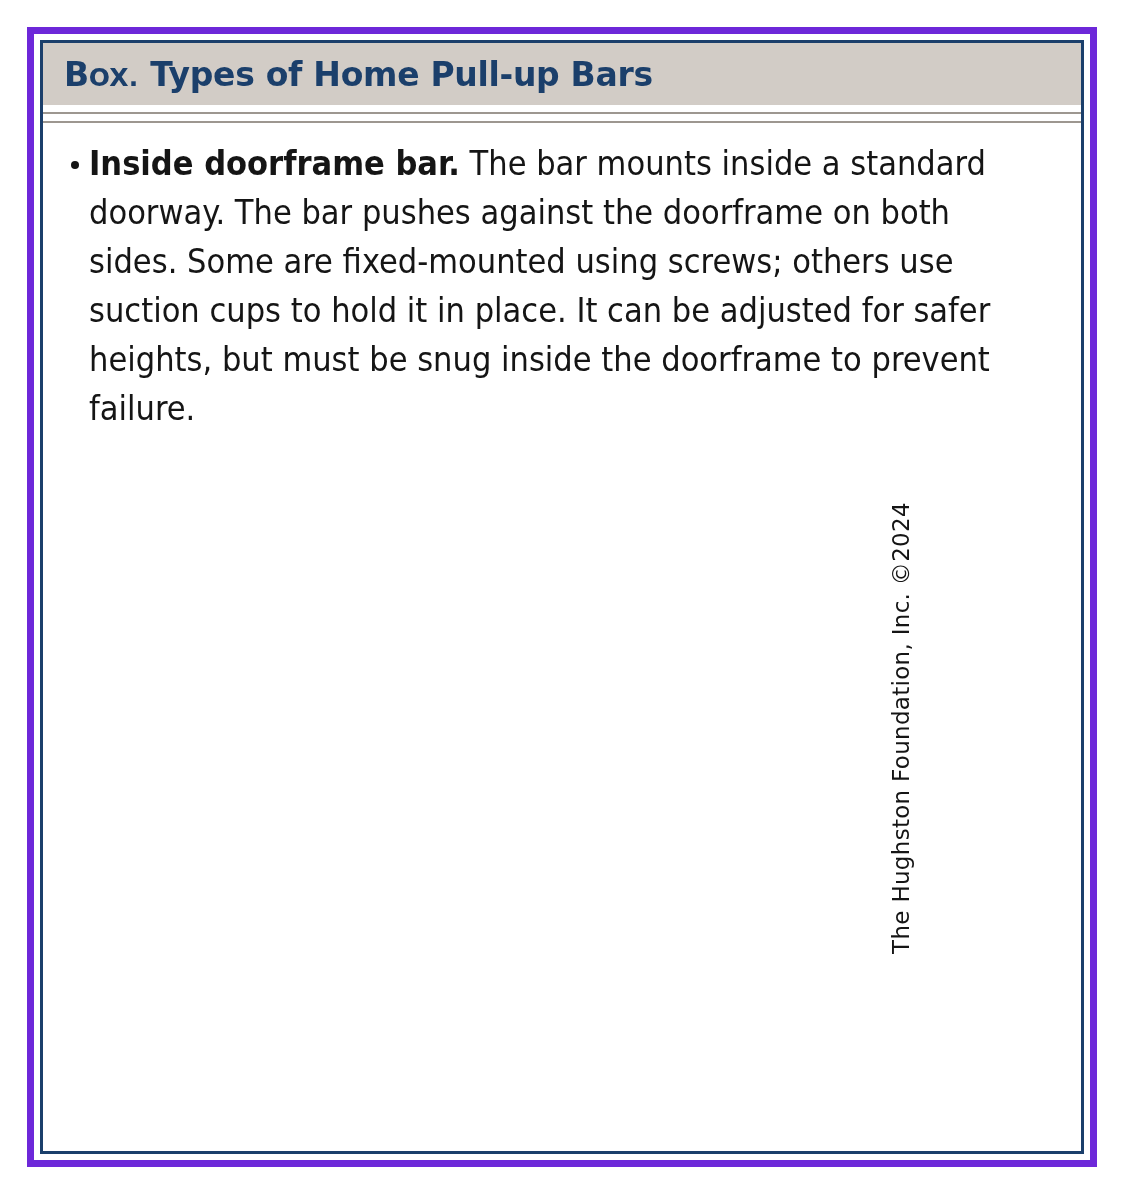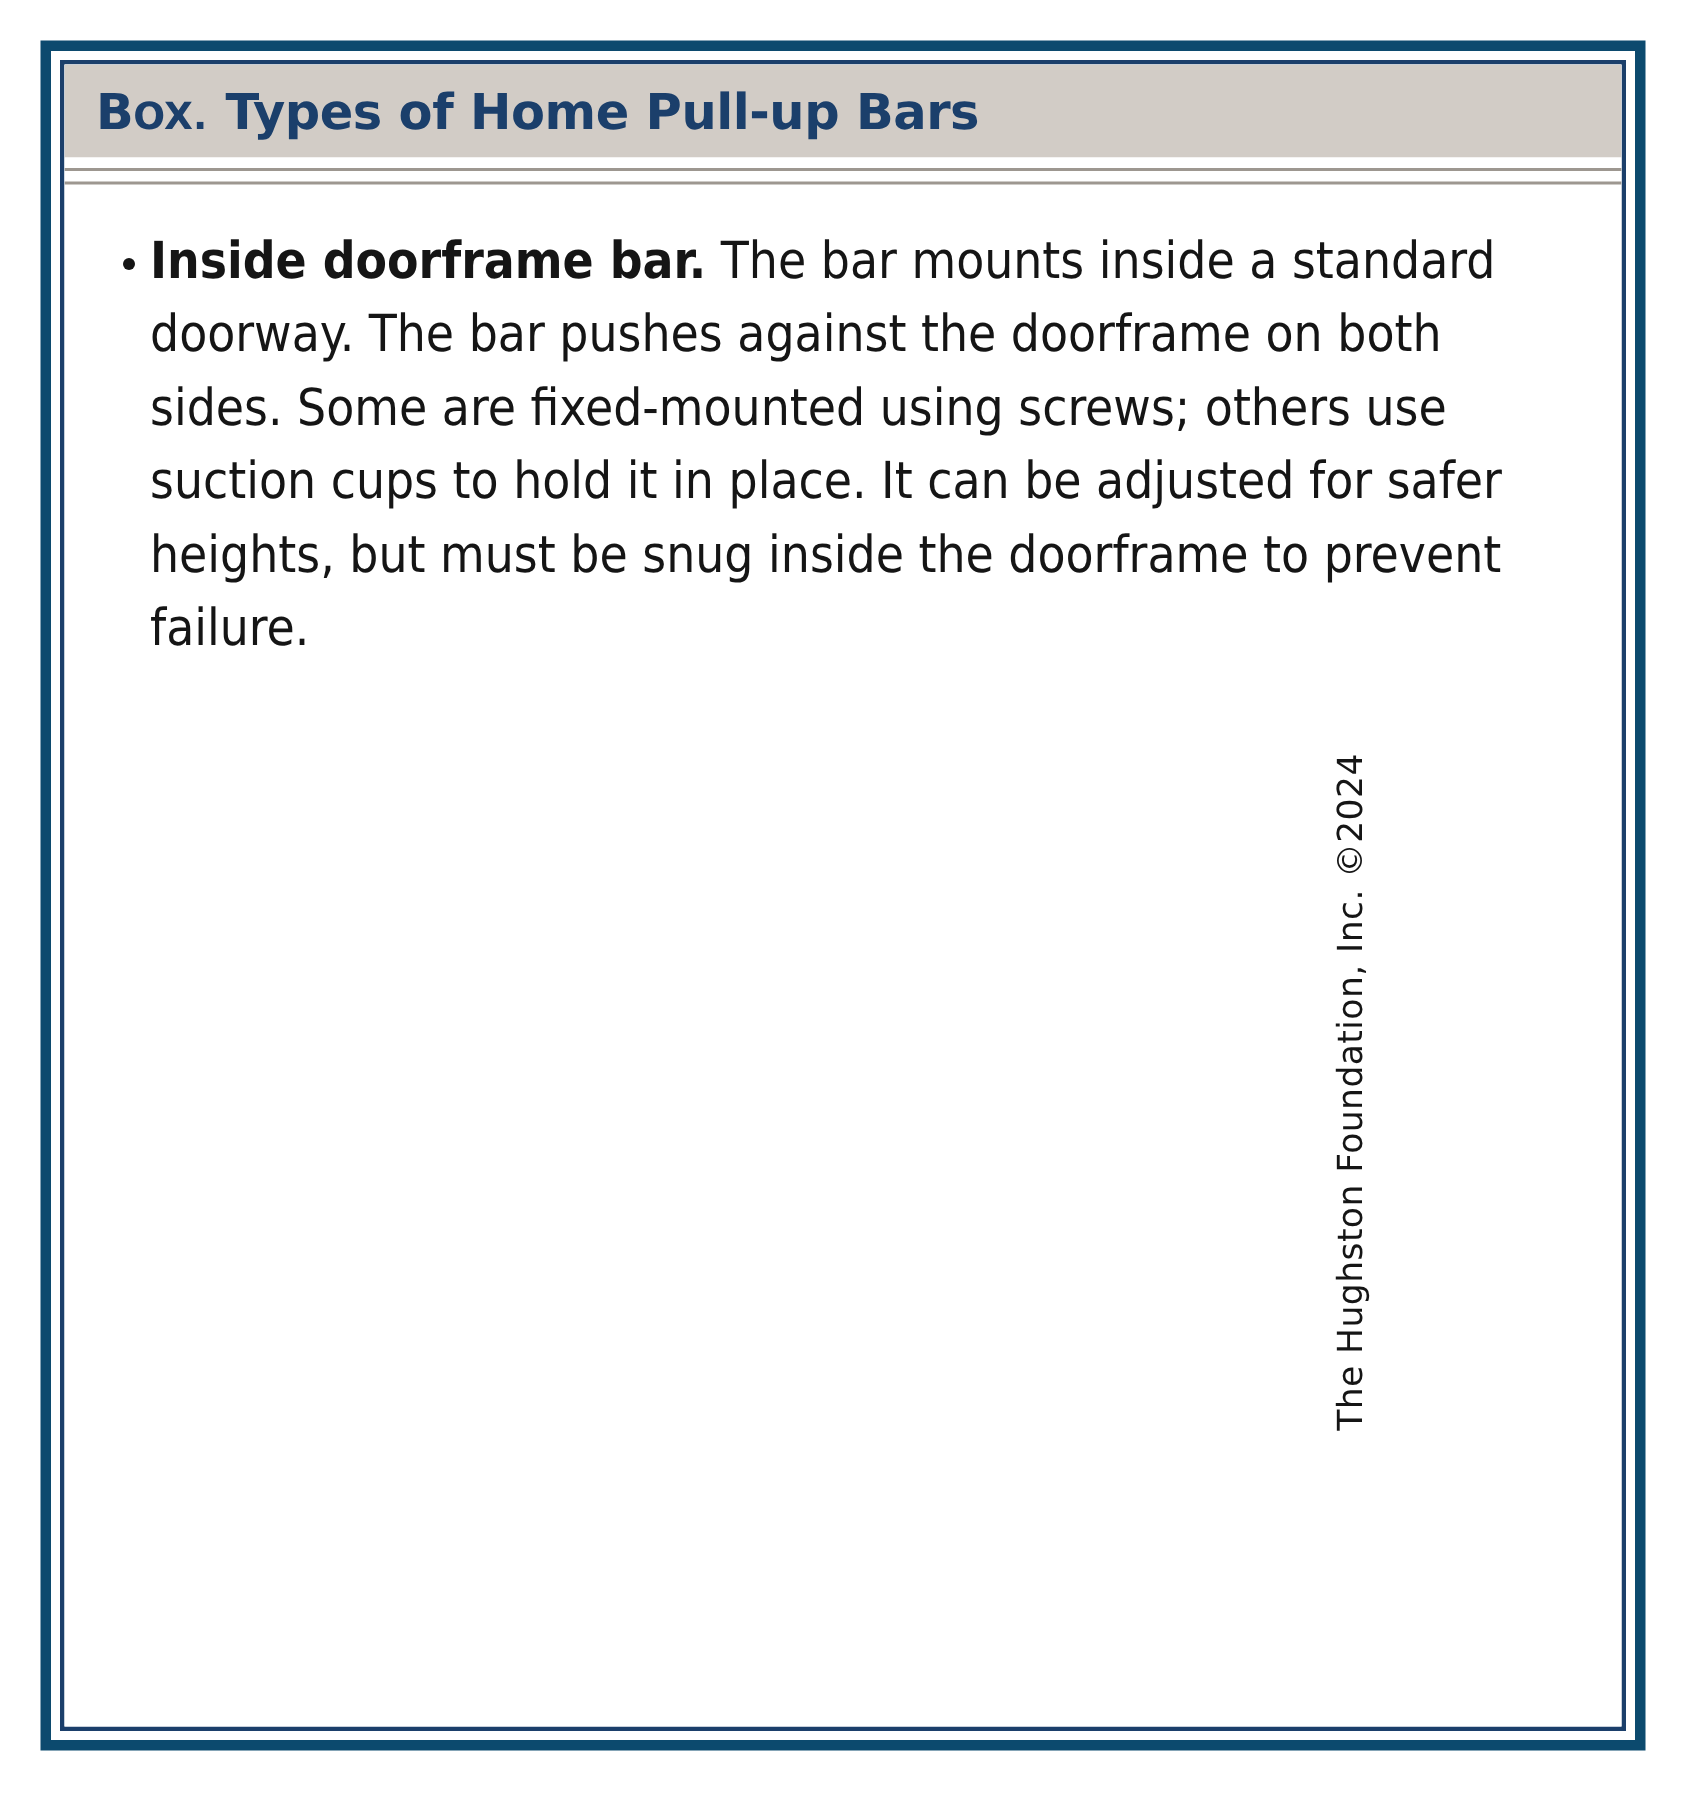--- a/index.html
+++ b/index.html
@@ -15,21 +15,21 @@
   }
 
   
   #box-frame {
     position: absolute;
     left: 27px;
     top: 27px;
     width: 1070px;
     height: 1140px;
     box-sizing: border-box;
-    border: 7px solid #0c4a6e;
+    border: 7px solid #6d28d9;
     background: #ffffff;
   }
   
   #box-inner {
     position: absolute;
     left: 6px;
     top: 6px;
     right: 6px;
     bottom: 6px;
     box-sizing: border-box;
@@ -77,21 +77,21 @@
   .rule-gap  { height: 7px;  background: #ffffff; }
   .hairline  { height: 2px;  background: #9d9790; }
 
   
   #box-body {
     padding: 12px 0 0 0;
     position: relative;
   }
   ul#bullet-list {
     list-style: none;
-    margin: 15px;
+    margin: 4px;
     padding: 0 58px 0 18px;
   }
   ul#bullet-list > li {
     position: relative;
     padding-left: 24px;
     margin-bottom: 17px;
     font-family: "DejaVu Sans Condensed", "DejaVu Sans", sans-serif;
     font-stretch: condensed;
     font-size: 34px;
     line-height: 49px;

